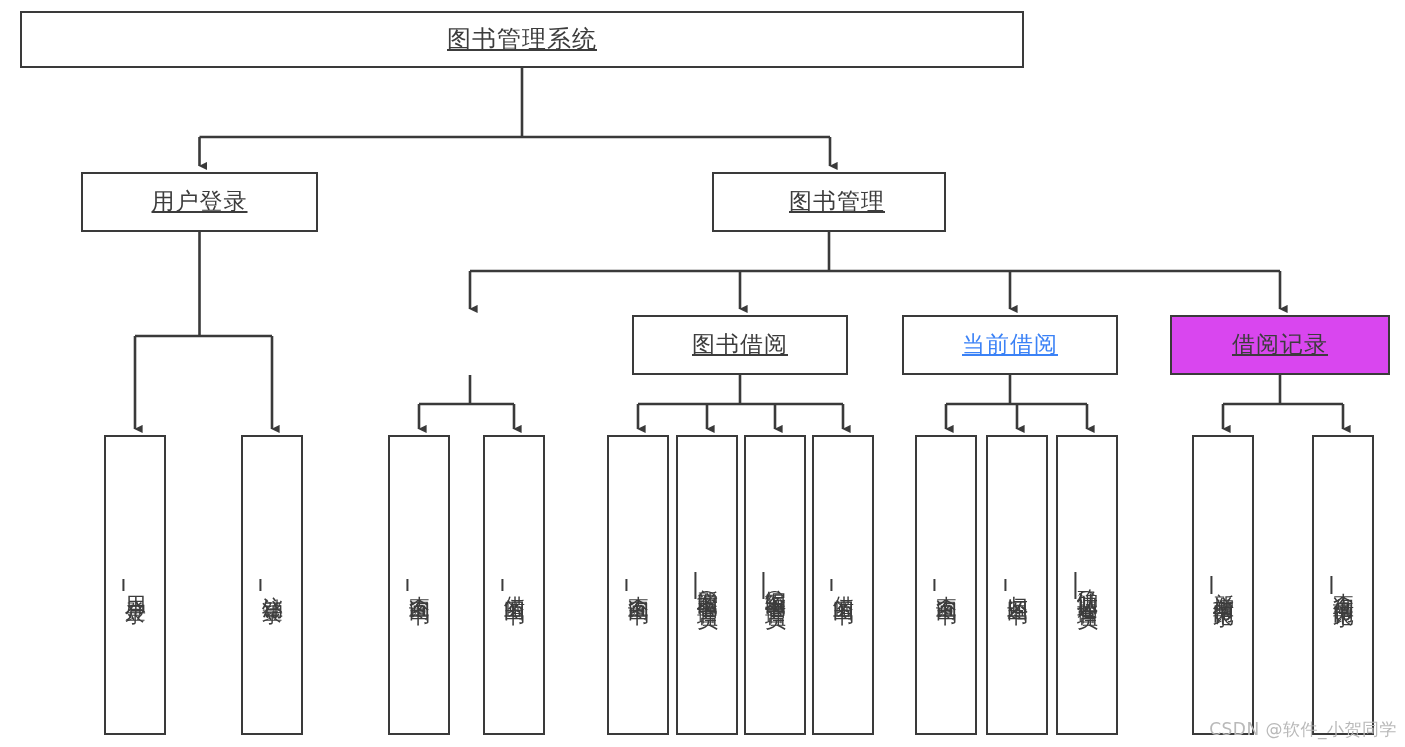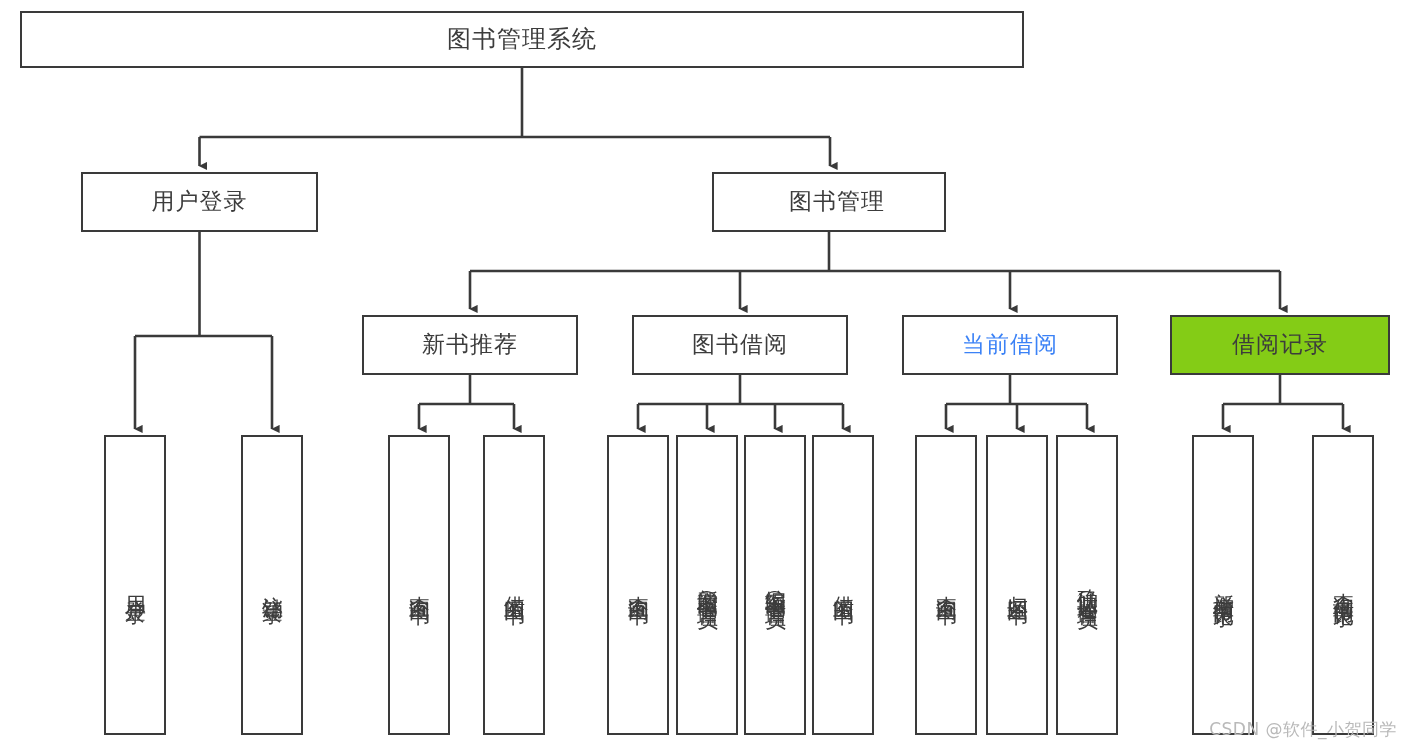--- a/index.html
+++ b/index.html
@@ -30,20 +30,21 @@
   .node {
     position: absolute;
     box-sizing: border-box;
     border: 2.5px solid #3a3a3a;
     background: #ffffff;
     color: #3c3c3c;
     display: flex;
     align-items: center;
     justify-content: center;
     text-align: center;
+    text-decoration: underline;
   }
   .node.horiz {
     font-size: 23px;
     line-height: 1.1;
     letter-spacing: 1px;
   }
   .node.vert {
     writing-mode: vertical-rl;
     text-orientation: upright;
     font-size: 21px;
@@ -129,30 +130,27 @@
     <span class="label">图书管理系统</span>
   </div>
 
   <div class="node horiz" style="left: 81px; top: 172px; width: 237px; height: 60px; border-color: rgb(58, 58, 58); background: rgb(255, 255, 255); color: rgb(60, 60, 60);">
     <span class="label">用户登录</span>
   </div>
   <div class="node horiz" style="left: 712px; top: 172px; width: 234px; height: 60px; border-color: rgb(58, 58, 58); background: rgb(255, 255, 255); color: rgb(60, 60, 60); padding-left: 16px;">
     <span class="label">图书管理</span>
   </div>
 
-  <div class="node horiz" style="left: 362px; top: 315px; width: 216px; height: 60px; border-color: rgb(58, 58, 58); background: rgb(255, 255, 255); color: rgb(60, 60, 60);">
-    <span class="label">新书推荐</span>
-  </div>
   <div class="node horiz" style="left: 632px; top: 315px; width: 216px; height: 60px; border-color: rgb(58, 58, 58); background: rgb(255, 255, 255); color: rgb(60, 60, 60);">
     <span class="label">图书借阅</span>
   </div>
   <div class="node horiz" style="left: 902px; top: 315px; width: 216px; height: 60px; border-color: rgb(58, 58, 58); background: rgb(255, 255, 255); color: #3b82f6;">
     <span class="label">当前借阅</span>
   </div>
-  <div class="node horiz" style="left: 1170px; top: 315px; width: 220px; height: 60px; border-color: rgb(58, 58, 58); background: #84cc16; color: rgb(60, 60, 60);">
+  <div class="node horiz" style="left: 1170px; top: 315px; width: 220px; height: 60px; border-color: rgb(58, 58, 58); background: #d946ef; color: rgb(60, 60, 60);">
     <span class="label">借阅记录</span>
   </div>
 
   <div class="node vert" style="left: 104px; top: 435px; width: 62px; height: 300px; border-color: rgb(58, 58, 58); background: rgb(255, 255, 255); color: rgb(60, 60, 60);">
     <span class="label">用户登录</span>
   </div>
   <div class="node vert" style="left: 241px; top: 435px; width: 62px; height: 300px; border-color: rgb(58, 58, 58); background: rgb(255, 255, 255); color: rgb(60, 60, 60);">
     <span class="label">注销登录</span>
   </div>
   <div class="node vert" style="left: 388px; top: 435px; width: 62px; height: 300px; border-color: rgb(58, 58, 58); background: rgb(255, 255, 255); color: rgb(60, 60, 60);">

